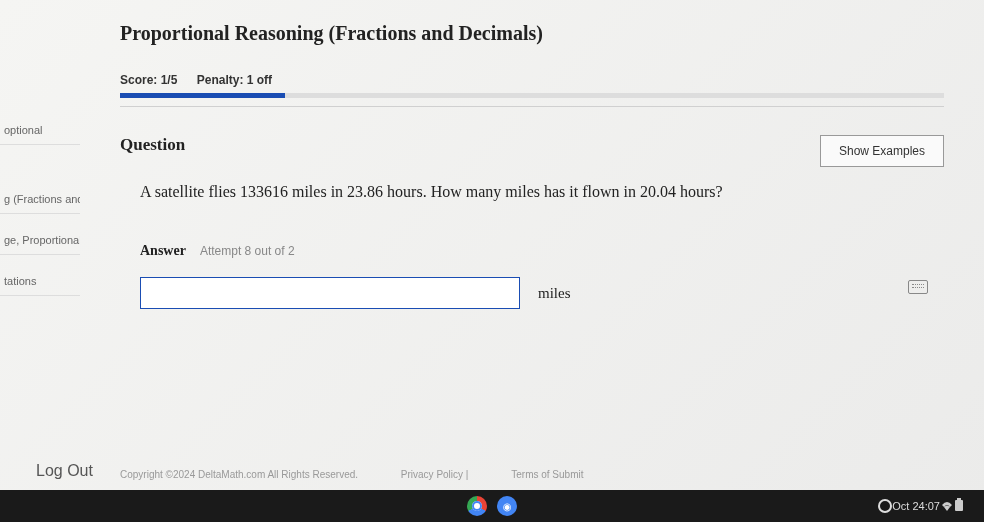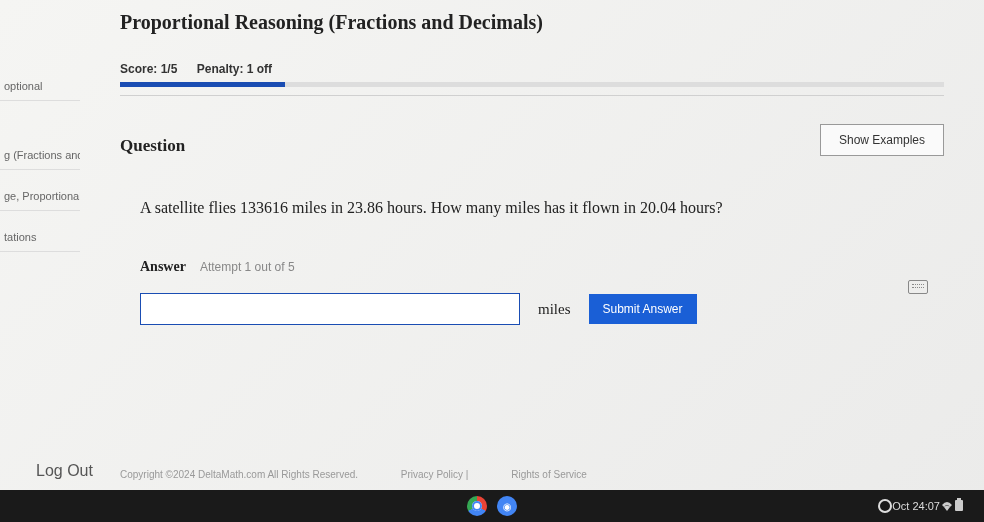--- a/index.html
+++ b/index.html
@@ -17,41 +17,42 @@
     background: linear-gradient(135deg, #f5f5f3 0%, #ebebea 100%);
     display: flex;
   }
   .sidebar {
     width: 80px;
     padding-top: 72px;
     font-family: Arial, sans-serif;
     font-size: 11px;
     color: #666;
     overflow: hidden;
+    margin-top: 44px;
   }
   .sidebar-item {
     padding: 8px 4px;
     white-space: nowrap;
     border-bottom: 1px solid #ddd;
     margin-bottom: 12px;
     cursor: pointer;
   }
   .sidebar-item:first-child { margin-bottom: 40px; }
   .logout {
     position: absolute;
     bottom: 42px;
     left: 36px;
     font-family: Arial, sans-serif;
     font-size: 16px;
     color: #555;
     cursor: pointer;
   }
   .main {
     flex: 1;
-    padding: 11px 40px 0 40px;
+    padding: 22px 40px 0 40px;
     position: relative;
   }
   .title {
     font-size: 20px;
     font-weight: bold;
     color: #222;
     margin-bottom: 28px;
   }
   .score-row {
     font-family: Arial, sans-serif;
@@ -76,22 +77,22 @@
   }
   .divider {
     width: 100%;
     height: 1px;
     background: #d0d0d0;
     margin-bottom: 28px;
   }
   .question-row {
     display: flex;
     justify-content: space-between;
-    align-items: flex-end;
-    margin-bottom: 43px;
+    align-items: flex-start;
+    margin-bottom: 16px;
   }
   .question-label {
     font-size: 17px;
     font-weight: bold;
     color: #222;
   }
   .show-examples {
     font-family: Arial, sans-serif;
     font-size: 12px;
     padding: 8px 18px;
@@ -240,39 +241,38 @@
 
     <div class="question-row">
       <div class="question-label">Question</div>
       <button class="show-examples">Show Examples</button>
     </div>
 
     <div class="question-text">A satellite flies 133616 miles in 23.86 hours. How many miles has it flown in 20.04 hours?</div>
 
     <div class="answer-row">
       <span class="answer-label">Answer</span>
-      <span class="attempt">Attempt 1 out of 5</span>
+      <span class="attempt">Attempt 8 out of 2</span>
     </div>
 
     <div class="input-row">
       <input class="answer-input" type="text" style="">
       <span class="unit">miles</span>
-      <button class="submit">Submit Answer</button>
     </div>
 
     <div class="keyboard-icon"></div>
   </div>
 
   <div class="logout">Log Out</div>
 
   <div class="footer">
     <span>Copyright ©2024 DeltaMath.com All Rights Reserved.</span>
     <a>Privacy Policy</a>
     <span> | </span>
-    <a>Rights of Service</a>
+    <a>Terms of Submit</a>
   </div>
 
   <div class="taskbar">
     <div class="chrome-icon"></div>
     <div class="app-icon">◉</div>
     <div class="taskbar-right">
       <span class="circle-icon"></span>
       <span>Oct 2</span>
       <span>4:07</span>
       <span class="wifi-icon">

